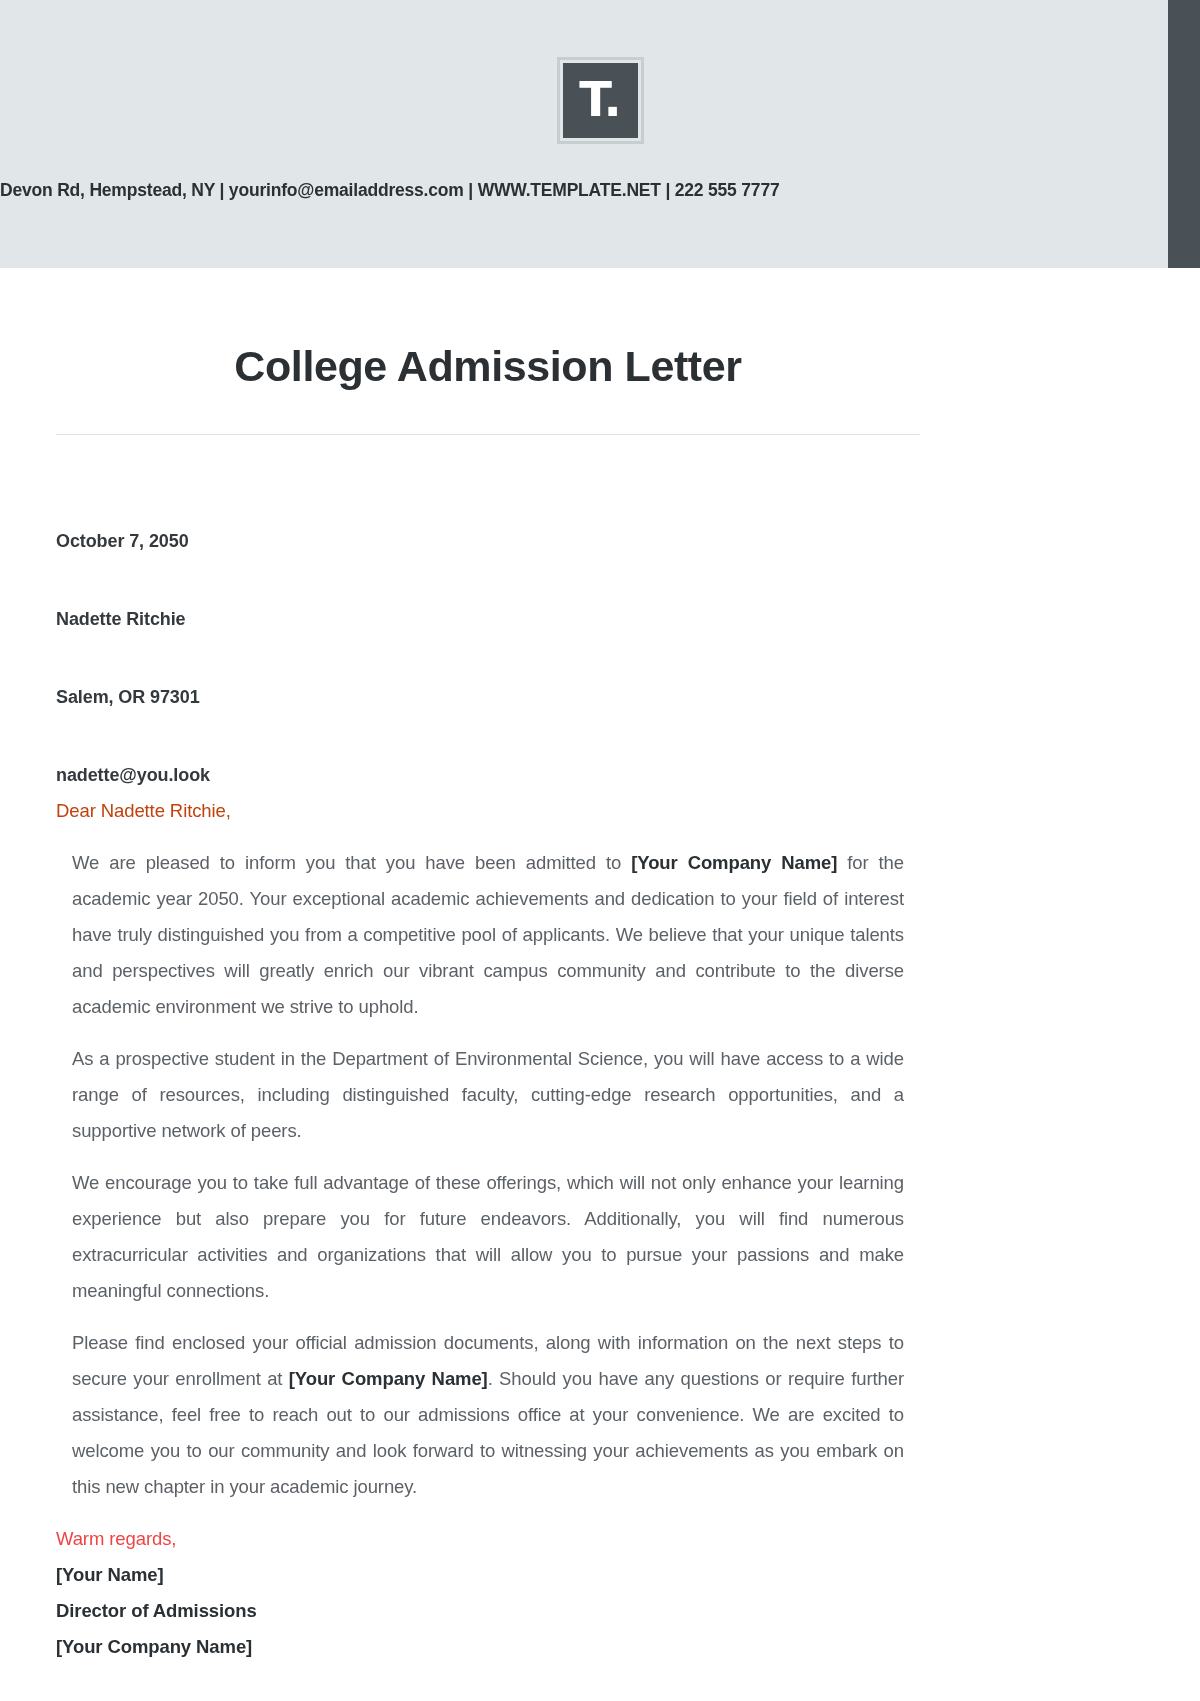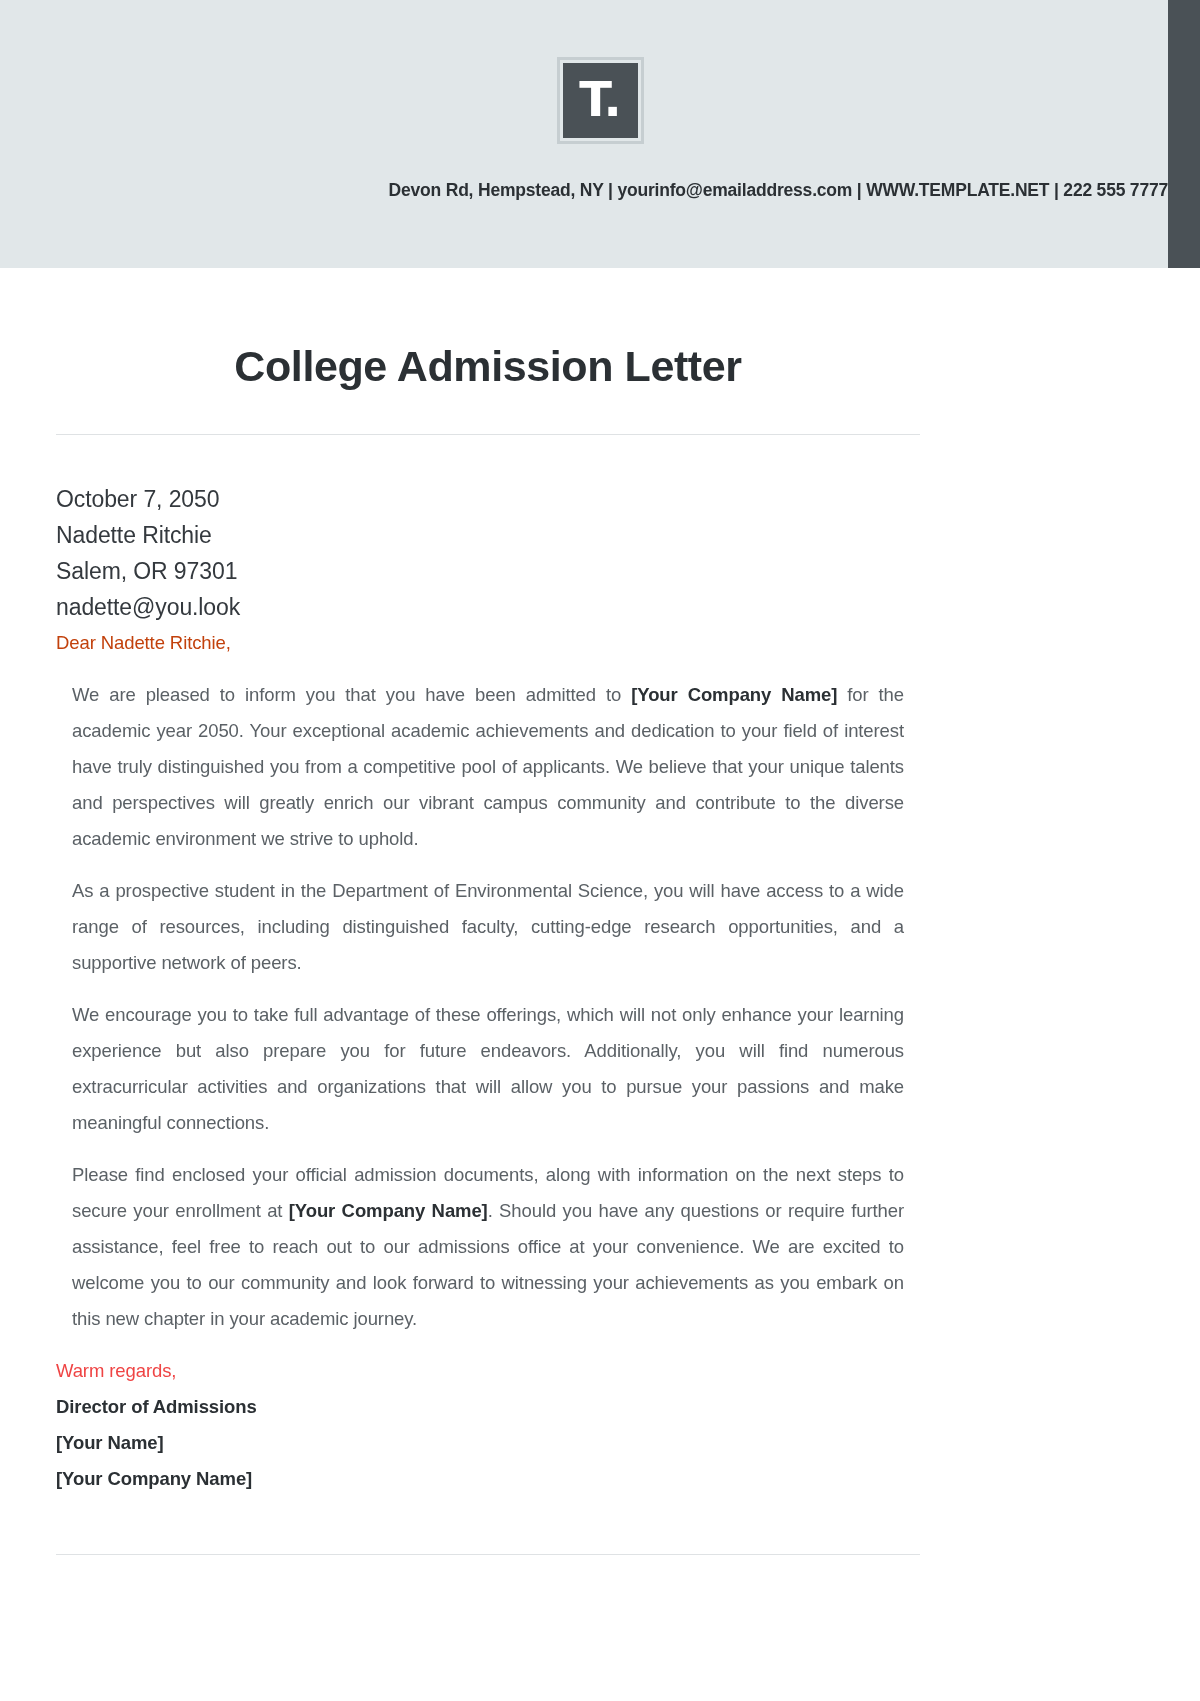--- a/index.html
+++ b/index.html
@@ -66,21 +66,21 @@
     line-height: 1;
     color: #ffffff;
     letter-spacing: -1px;
     transform: translateY(-2px);
   }
   .contact-line {
     position: absolute;
     top: 180px;
     left: 0;
     right: 32px;
-    text-align: right;
+    text-align: left;
     font-family: "Liberation Sans", sans-serif;
     font-size: 17.5px;
     font-weight: 700;
     color: #2b3034;
     letter-spacing: -0.2px;
   }
 
   
   .doc {
     position: relative;
@@ -103,25 +103,26 @@
     height: 1px;
     background: #dfe2e4;
     margin-top: 44px;
     margin-bottom: 0;
   }
 
   .letter {
     padding-top: 46px;
   }
   .meta-line {
-    font-size: 23px;
-    font-weight: 400;
+    font-size: 18px;
+    font-weight: 700;
     color: #34393e;
     line-height: 36px;
     letter-spacing: -0.1px;
+    margin-top: 42px;
   }
   .salutation {
     font-size: 18.5px;
     font-weight: 400;
     color: #c2410c;
     line-height: 36px;
     letter-spacing: -0.1px;
   }
   .para {
     font-size: 18.5px;
@@ -208,22 +209,22 @@
     <div id="paragraphs">
         <p class="para"><span>We are pleased to inform you that you have been admitted to </span><b>[Your Company Name]</b><span> for the academic year 2050. Your exceptional academic achievements and dedication to your field of interest have truly distinguished you from a competitive pool of applicants. We believe that your unique talents and perspectives will greatly enrich our vibrant campus community and contribute to the diverse academic environment we strive to uphold.</span></p>
         <p class="para"><span>As a prospective student in the Department of Environmental Science, you will have access to a wide range of resources, including distinguished faculty, cutting-edge research opportunities, and a supportive network of peers.</span></p>
         <p class="para"><span>We encourage you to take full advantage of these offerings, which will not only enhance your learning experience but also prepare you for future endeavors. Additionally, you will find numerous extracurricular activities and organizations that will allow you to pursue your passions and make meaningful connections.</span></p>
         <p class="para"><span>Please find enclosed your official admission documents, along with information on the next steps to secure your enrollment at </span><b>[Your Company Name]</b><span>. Should you have any questions or require further assistance, feel free to reach out to our admissions office at your convenience. We are excited to welcome you to our community and look forward to witnessing your achievements as you embark on this new chapter in your academic journey.</span></p>
       </div>
 
     <div class="closing">Warm regards,</div>
 
     <div id="signature">
+        <div class="sign-line">[Your Name]</div>
         <div class="sign-line">Director of Admissions</div>
-        <div class="sign-line">[Your Name]</div>
         <div class="sign-line">[Your Company Name]</div>
       </div>
 
   </div>
 
   <div class="footer-rule"></div>
 
 
 </div>
 

